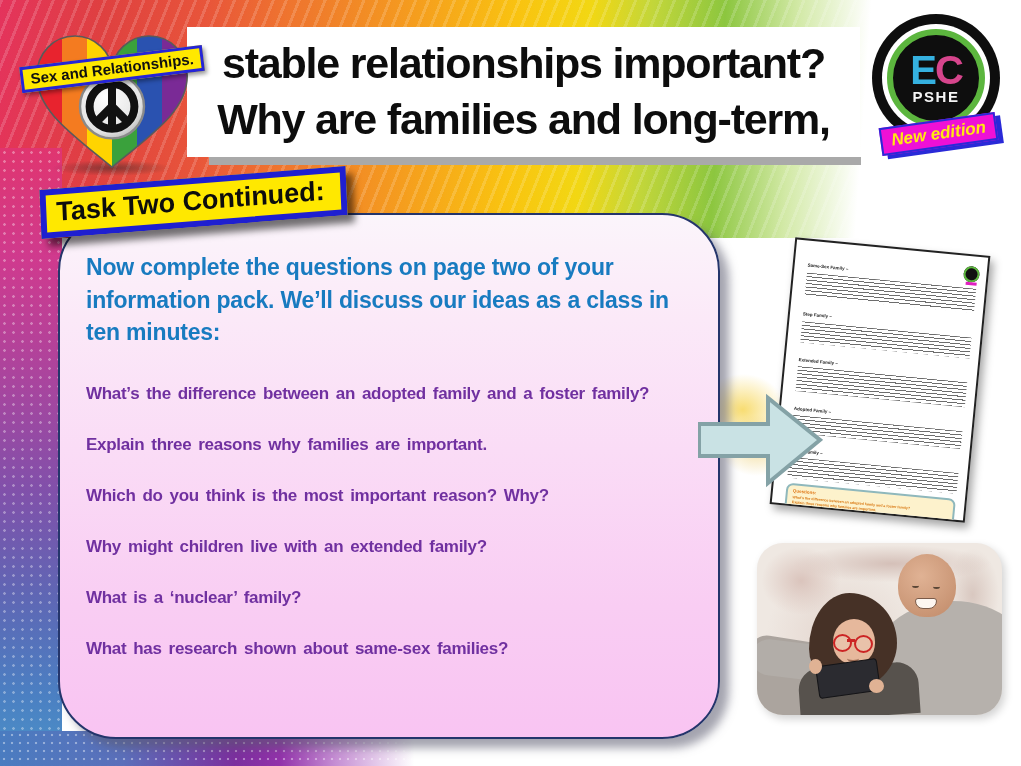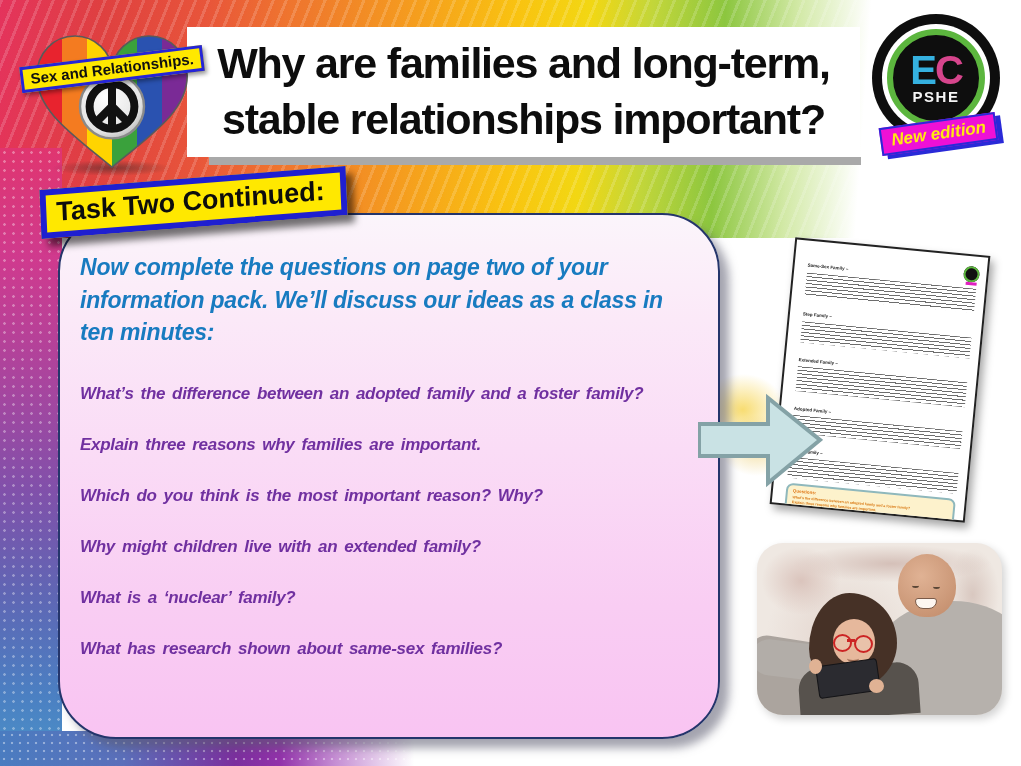--- a/index.html
+++ b/index.html
@@ -96,21 +96,21 @@
     font-size:27px;font-weight:800;color:#0d0d0d;white-space:nowrap;
     box-shadow:7px 8px 7px rgba(0,0,0,.55);
   }
 
   
   .content-box{
     position:absolute;left:58px;top:213px;width:662px;height:526px;z-index:5;
     border-radius:58px;border:2px solid #24356b;box-sizing:border-box;
     background:linear-gradient(180deg,#fbf5fb 0%,#fbe9f8 20%,#fadcf6 45%,#f9cdf3 75%,#f9c4f2 100%);
     box-shadow:9px 9px 10px rgba(90,90,110,.55);
-    padding:36px 20px 0 20px;overflow:hidden;font-style:italic;
+    padding:36px 20px 0 26px;overflow:hidden;
   }
   .intro-text{
     width:612px;font-size:23px;font-weight:600;color:#187bc0;line-height:1.42;letter-spacing:-0.2px;
   }
   .questions{margin-top:36px;}
   .question{
     font-size:17px;font-weight:700;color:#7030a0;letter-spacing:-0.3px;word-spacing:2.5px;
     line-height:18px;margin-bottom:33px;white-space:nowrap;
   }
 
@@ -177,22 +177,22 @@
 <body>
 
 <div class="slide">
 
   <div class="bg-band"></div>
   <div class="bg-leftcol"></div>
   <div class="bg-bottomstrip"></div>
   <div class="bg-smudge"></div>
 
   <div class="title-banner">
+    <div class="title-line">stable relationships important?</div>
     <div class="title-line">Why are families and long-term,</div>
-    <div class="title-line">stable relationships important?</div>
   </div>
 
   <div class="heart-logo">
     <div class="heart-shadow"></div>
     <svg class="heart-svg" width="160" height="148" viewBox="0 0 100 92">
       <defs>
         <linearGradient id="rainbow" x1="0" y1="0" x2="1" y2="0">
           <stop offset="0" stop-color="#e8232e"></stop>
             <stop offset=".166" stop-color="#e8232e"></stop>
           <stop offset=".166" stop-color="#f47b20"></stop>

